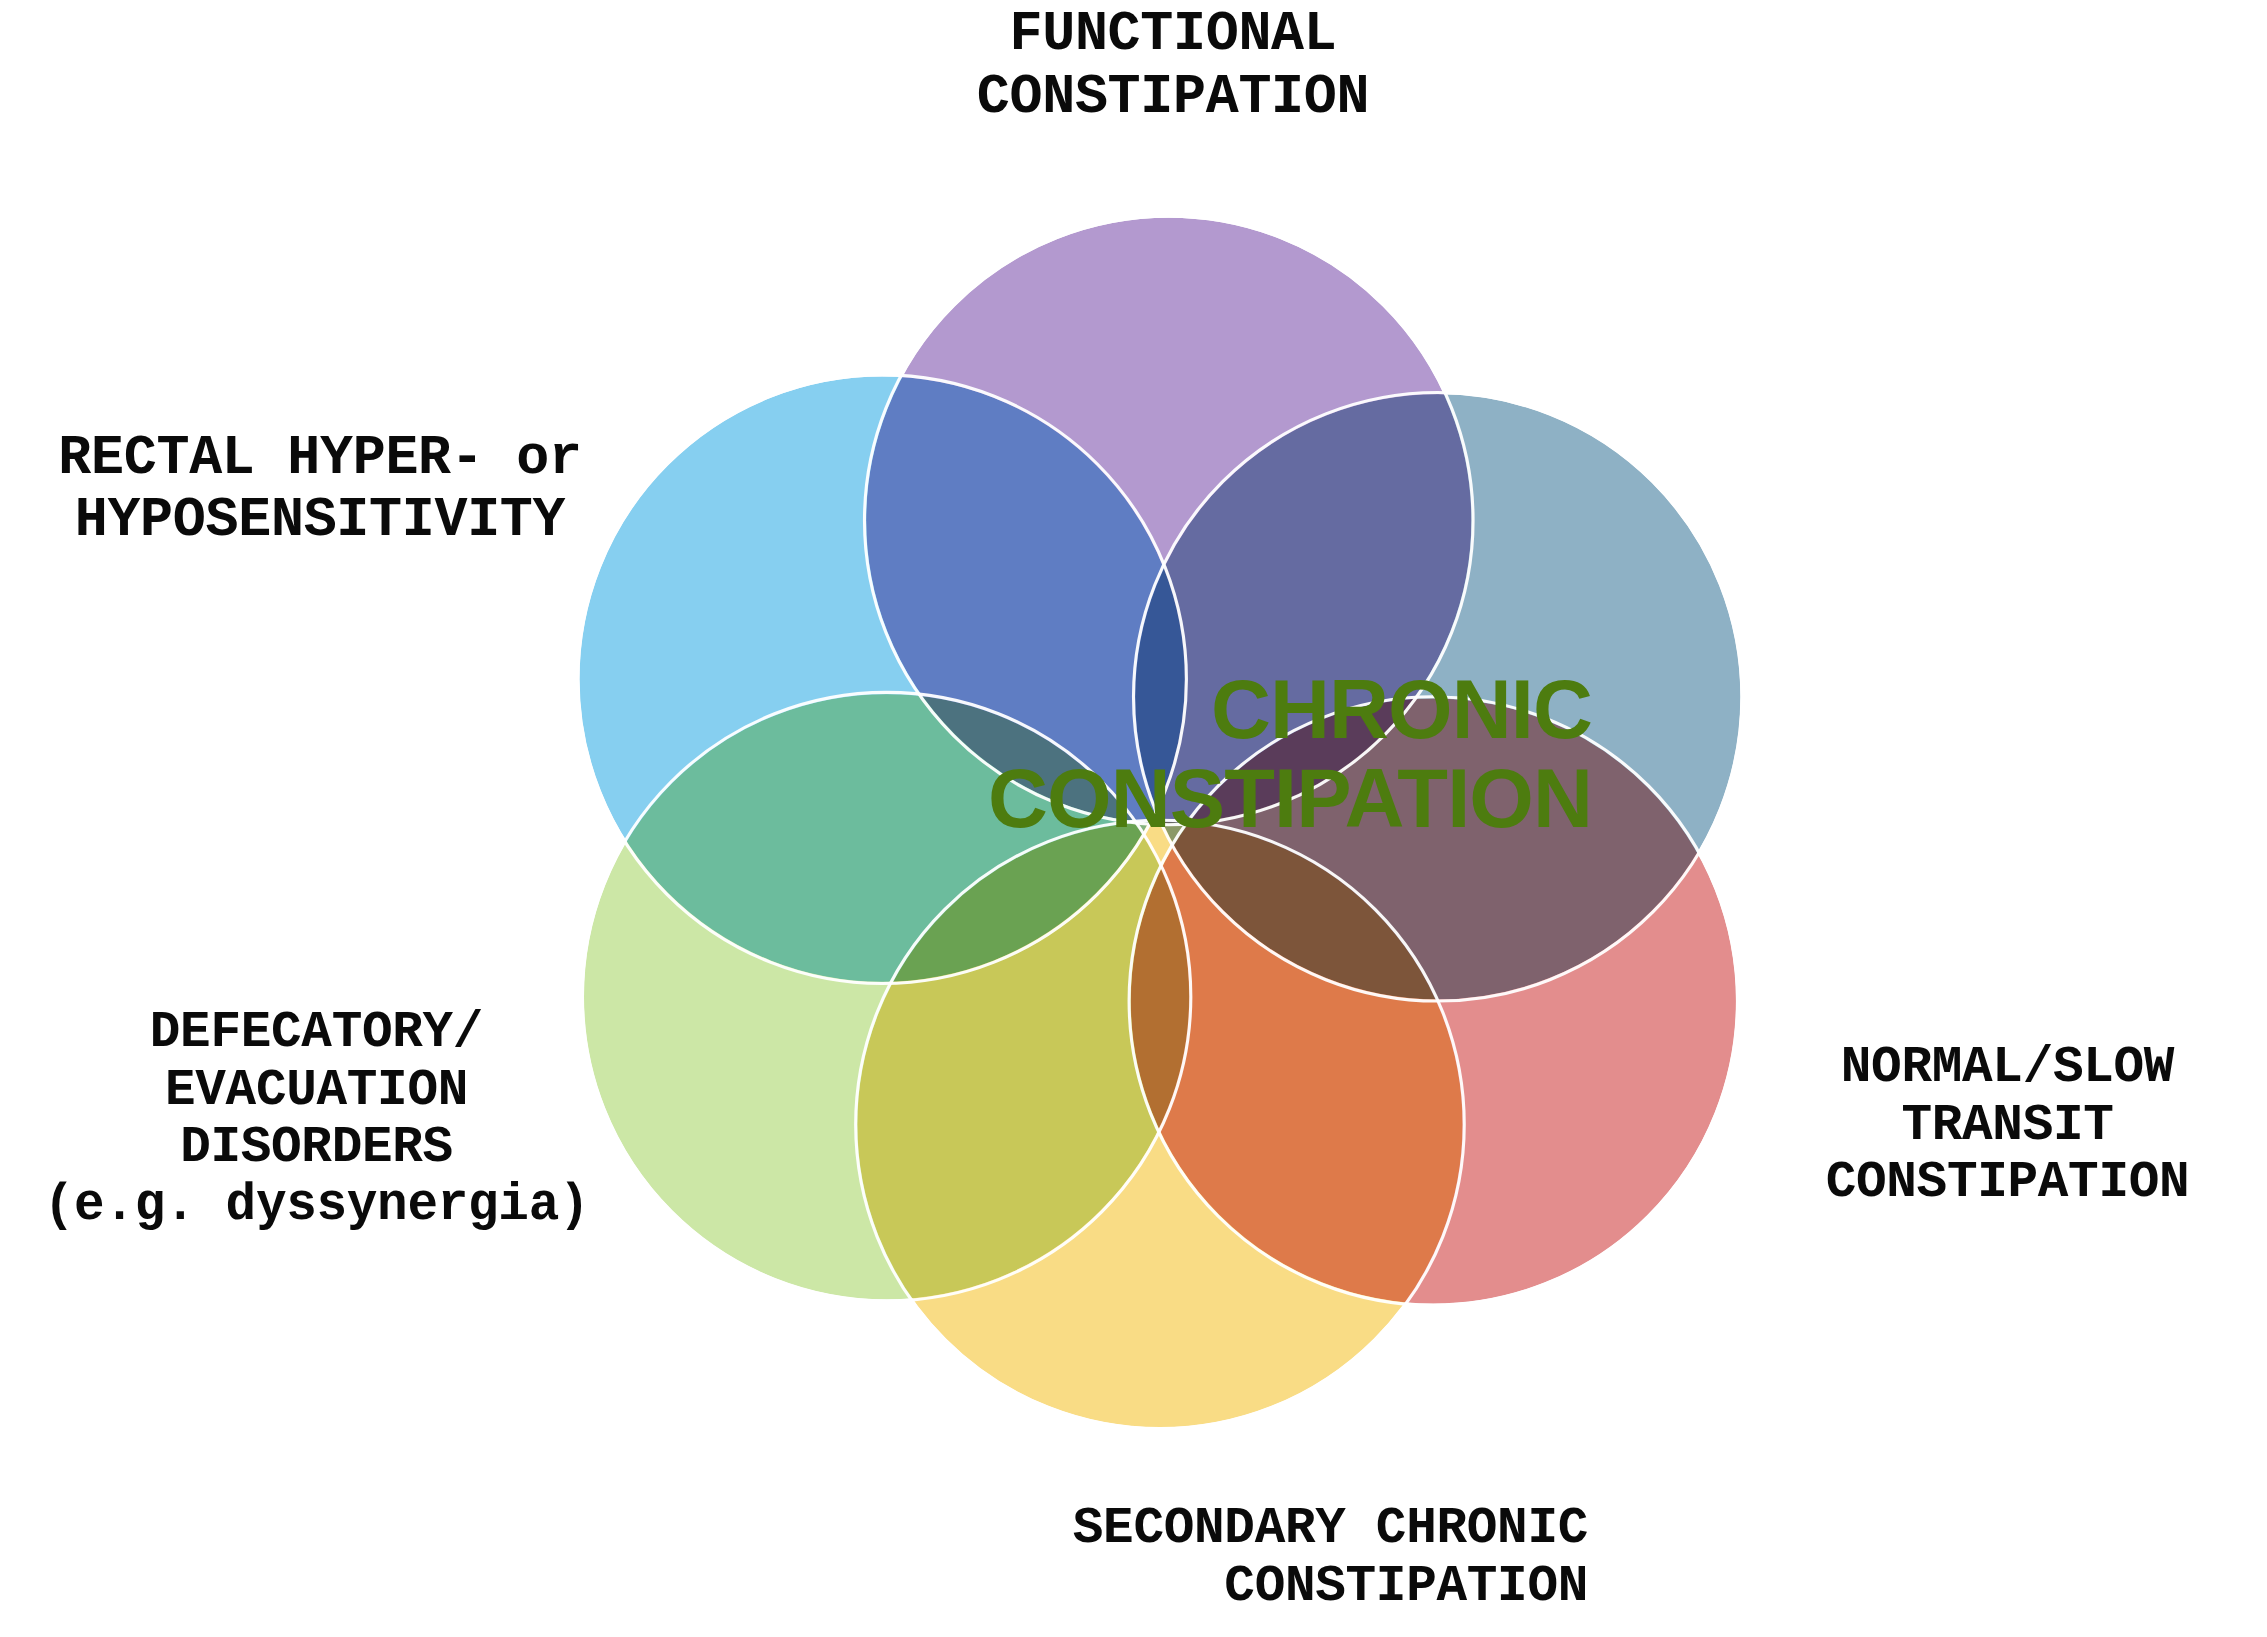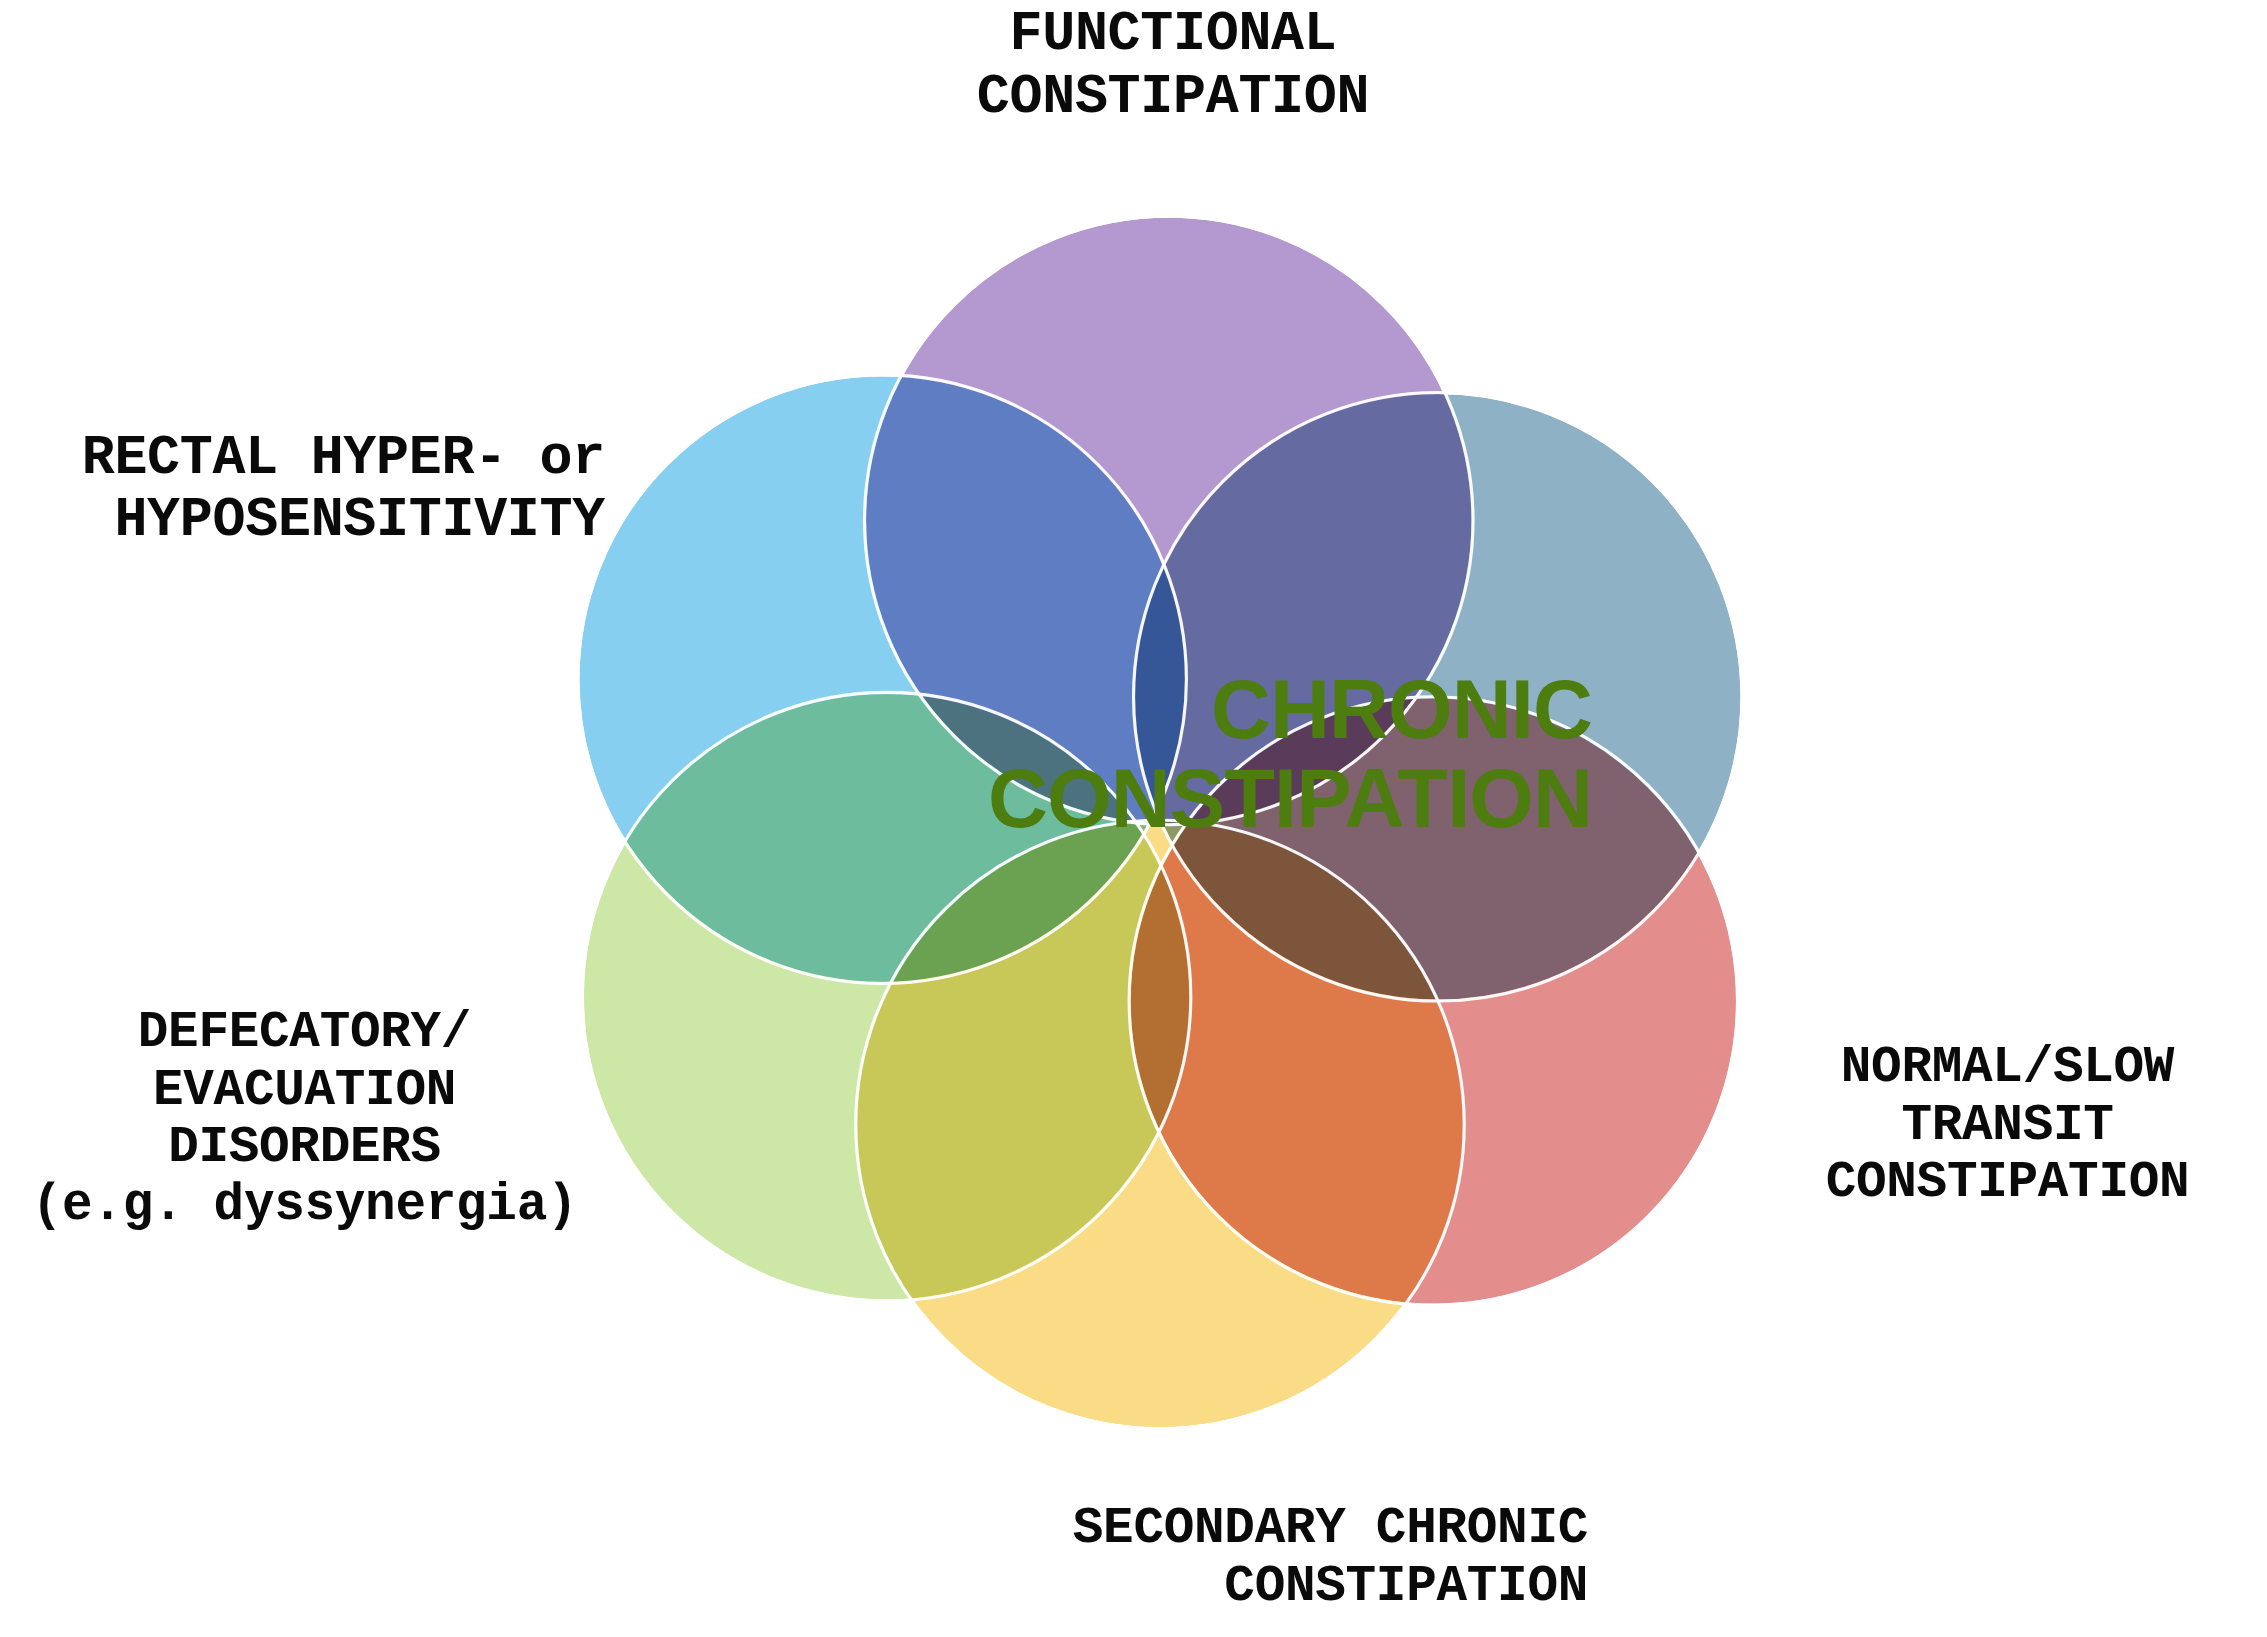--- a/index.html
+++ b/index.html
@@ -51,39 +51,40 @@
     top: 4.4px;
     width: 794px;
     text-align: center;
     font-size: 55px;
   }
 
   #label-rectal-sensitivity {
     left: 0px;
     top: 428px;
     width: 600px;
-    text-align: right;
-    padding-left: 5px;
+    text-align: center;
+    padding-left: 20px;
     font-size: 55px;
   }
 
   #label-ibs-c {
     left: 1747px;
     top: 439px;
     width: 494px;
     text-align: center;
     font-size: 55px;
   }
 
   #label-defecatory-disorders {
     left: 0px;
     top: 1004px;
     width: 609px;
     text-align: center;
     font-size: 51px;
+    padding-left: 12px;
   }
 
   #label-normal-slow-transit {
     left: 1747px;
     top: 1039px;
     width: 521px;
     text-align: center;
     font-size: 51px;
   }
 

